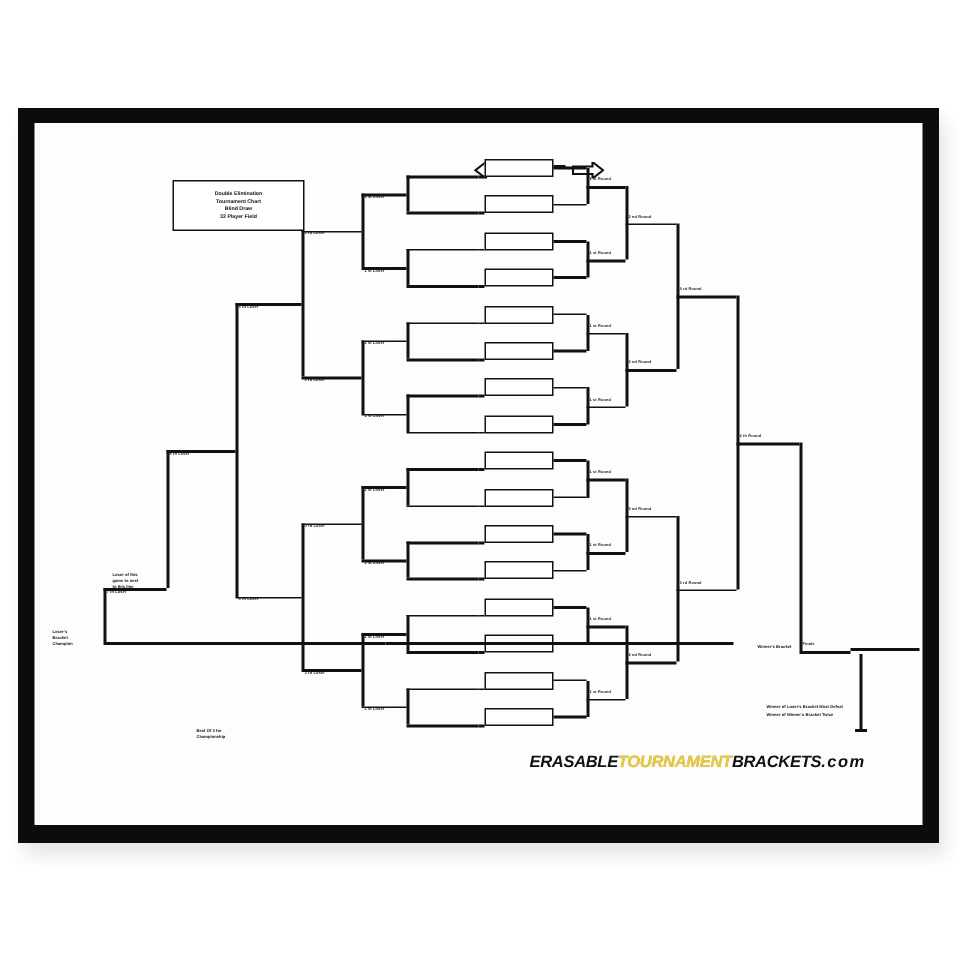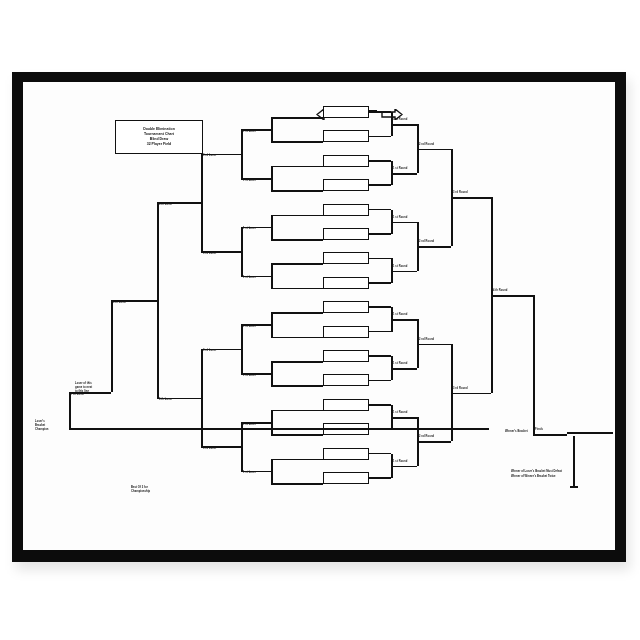--- a/index.html
+++ b/index.html
@@ -256,16 +256,19 @@
       <div class="microtext" id="annEdgeA" style="left: 12px; top: 338px;">Loser's</div>
       <div class="microtext" id="annEdgeB" style="left: 12px; top: 342px;">Bracket</div>
       <div class="microtext" id="annEdgeC" style="left: 12px; top: 346px;">Champion</div>
 
       <div class="microtext" id="annBestA" style="left: 108px; top: 404px;">Best Of 3 for</div>
       <div class="microtext" id="annBestB" style="left: 108px; top: 408px;">Championship</div>
 
       <div class="microtext" id="annRightA" style="left: 488px; top: 388px;">Winner of Loser's Bracket Must Defeat</div>
       <div class="microtext" id="annRightB" style="left: 488px; top: 393px;">Winner of Winner's Bracket Twice</div>
 
+      <div id="logo" style="left: 330px; top: 420px;">
+        <span class="k">ERASABLE</span><span class="y">TOURNAMENT</span><span class="k">BRACKETS</span><span class="dot">.com</span>
+      </div>
 
     </div>
   </div>
 </div>
 
 </body></html>

